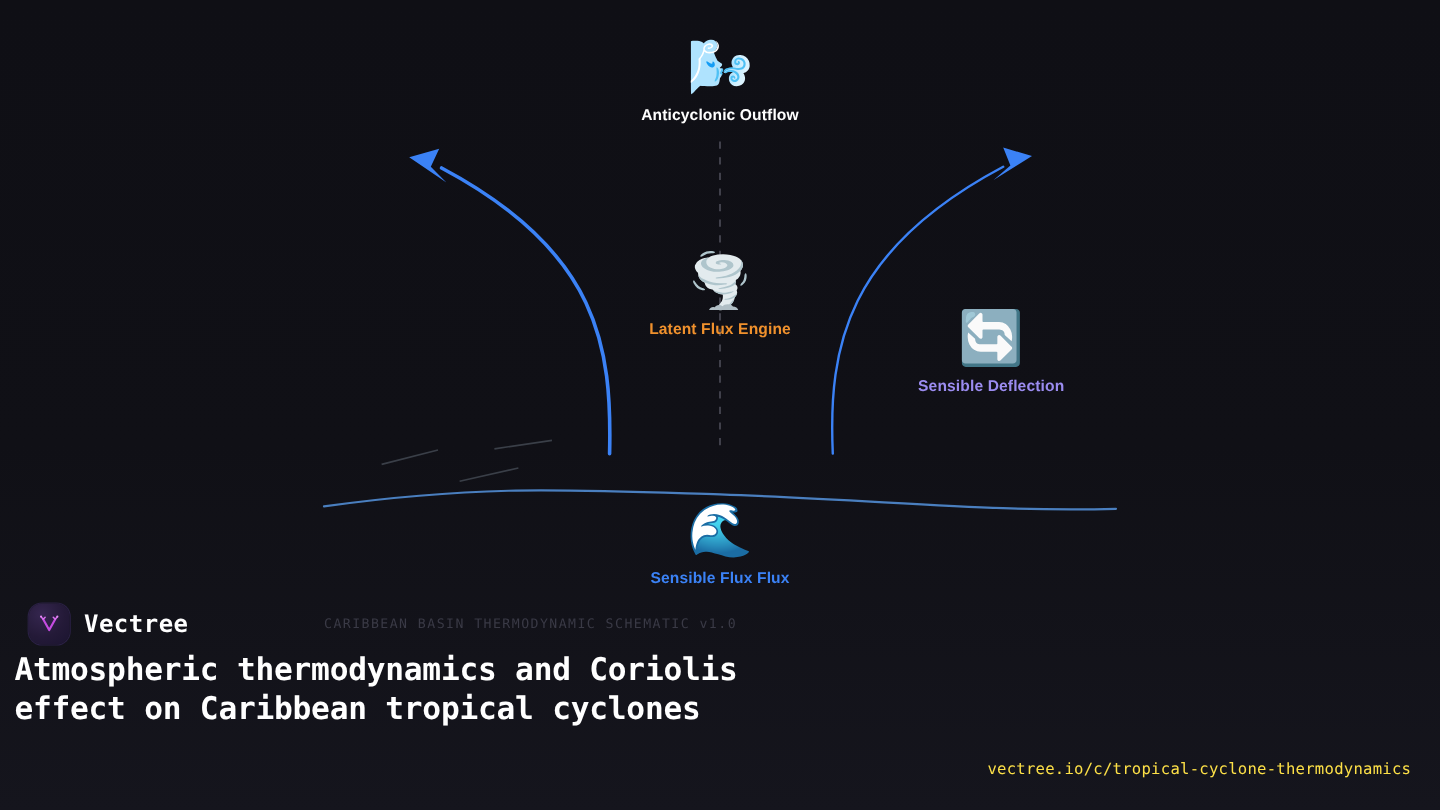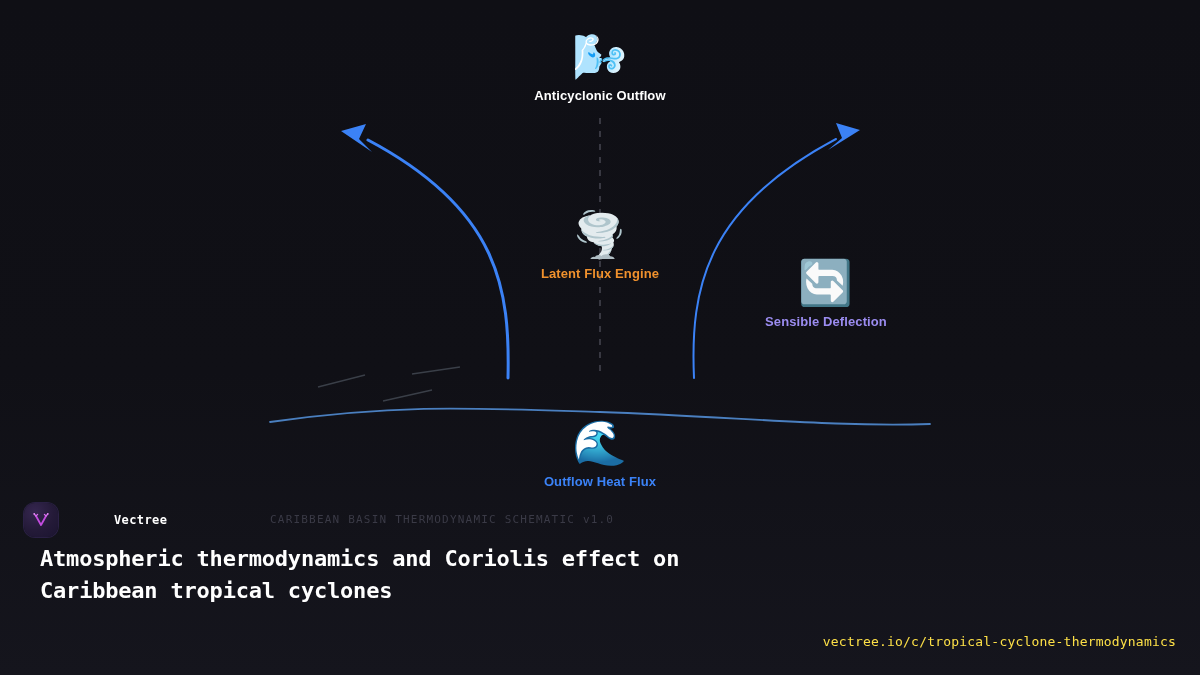--- a/index.html
+++ b/index.html
@@ -89,43 +89,42 @@
     height: 34px;
     border-radius: 11px;
     background: radial-gradient(circle at 32% 26%, #35264f 0%, #241a38 55%, #1b1430 100%);
     display: flex;
     align-items: center;
     justify-content: center;
     box-shadow: 0 0 0 1px #2a2044;
   }
   #brand-name {
     font-family: "DejaVu Sans Mono", monospace;
-    font-size: 12px;
+    font-size: 20px;
     font-weight: bold;
     color: #ffffff;
     letter-spacing: 0.4px;
-    margin-left: 44px;
   }
   #eyebrow {
     position: absolute;
     left: 270px;
     top: 28px;
     font-family: "DejaVu Sans Mono", monospace;
     font-size: 11px;
     letter-spacing: 1.2px;
     color: #3a3a46;
     white-space: nowrap;
   }
   #headline {
     position: absolute;
-    left: 40px;
+    left: 12px;
     top: 58px;
     width: 700px;
     font-family: "DejaVu Sans Mono", monospace;
-    font-size: 22px;
+    font-size: 26px;
     line-height: 32px;
     font-weight: bold;
     color: #ffffff;
     letter-spacing: -0.2px;
   }
   #url {
     position: absolute;
     right: 24px;
     bottom: 26px;
     font-family: "DejaVu Sans Mono", monospace;
@@ -173,21 +172,21 @@
     <div class="node-label" style="color:#f0912d">Latent Flux Engine</div>
   </div>
 
   <div class="node" id="node-coriolis">
     <div class="node-icon">🔄</div>
     <div class="node-label" style="color:#9b8cf0">Sensible Deflection</div>
   </div>
 
   <div class="node" id="node-sensible">
     <div class="node-icon">🌊</div>
-    <div class="node-label" style="color:#3b82f6">Outflow Heat Flux</div>
+    <div class="node-label" style="color:#3b82f6">Sensible Flux Flux</div>
   </div>
 
   <div id="footer">
 
     <div id="brand-row">
       <div id="brand-logo">
         <svg width="20" height="20" viewBox="0 0 20 20">
           <path d="M5 6 L10 15 L15 6" fill="none" stroke="#c44ce0" stroke-width="1.8" stroke-linecap="round" stroke-linejoin="round"></path>
           <path d="M5 6 L3.4 4.2 M5 6 L6.6 4.4" stroke="#d96ef0" stroke-width="1.3" stroke-linecap="round"></path>
           <path d="M15 6 L13.4 4.4 M15 6 L16.6 4.2" stroke="#d96ef0" stroke-width="1.3" stroke-linecap="round"></path>

